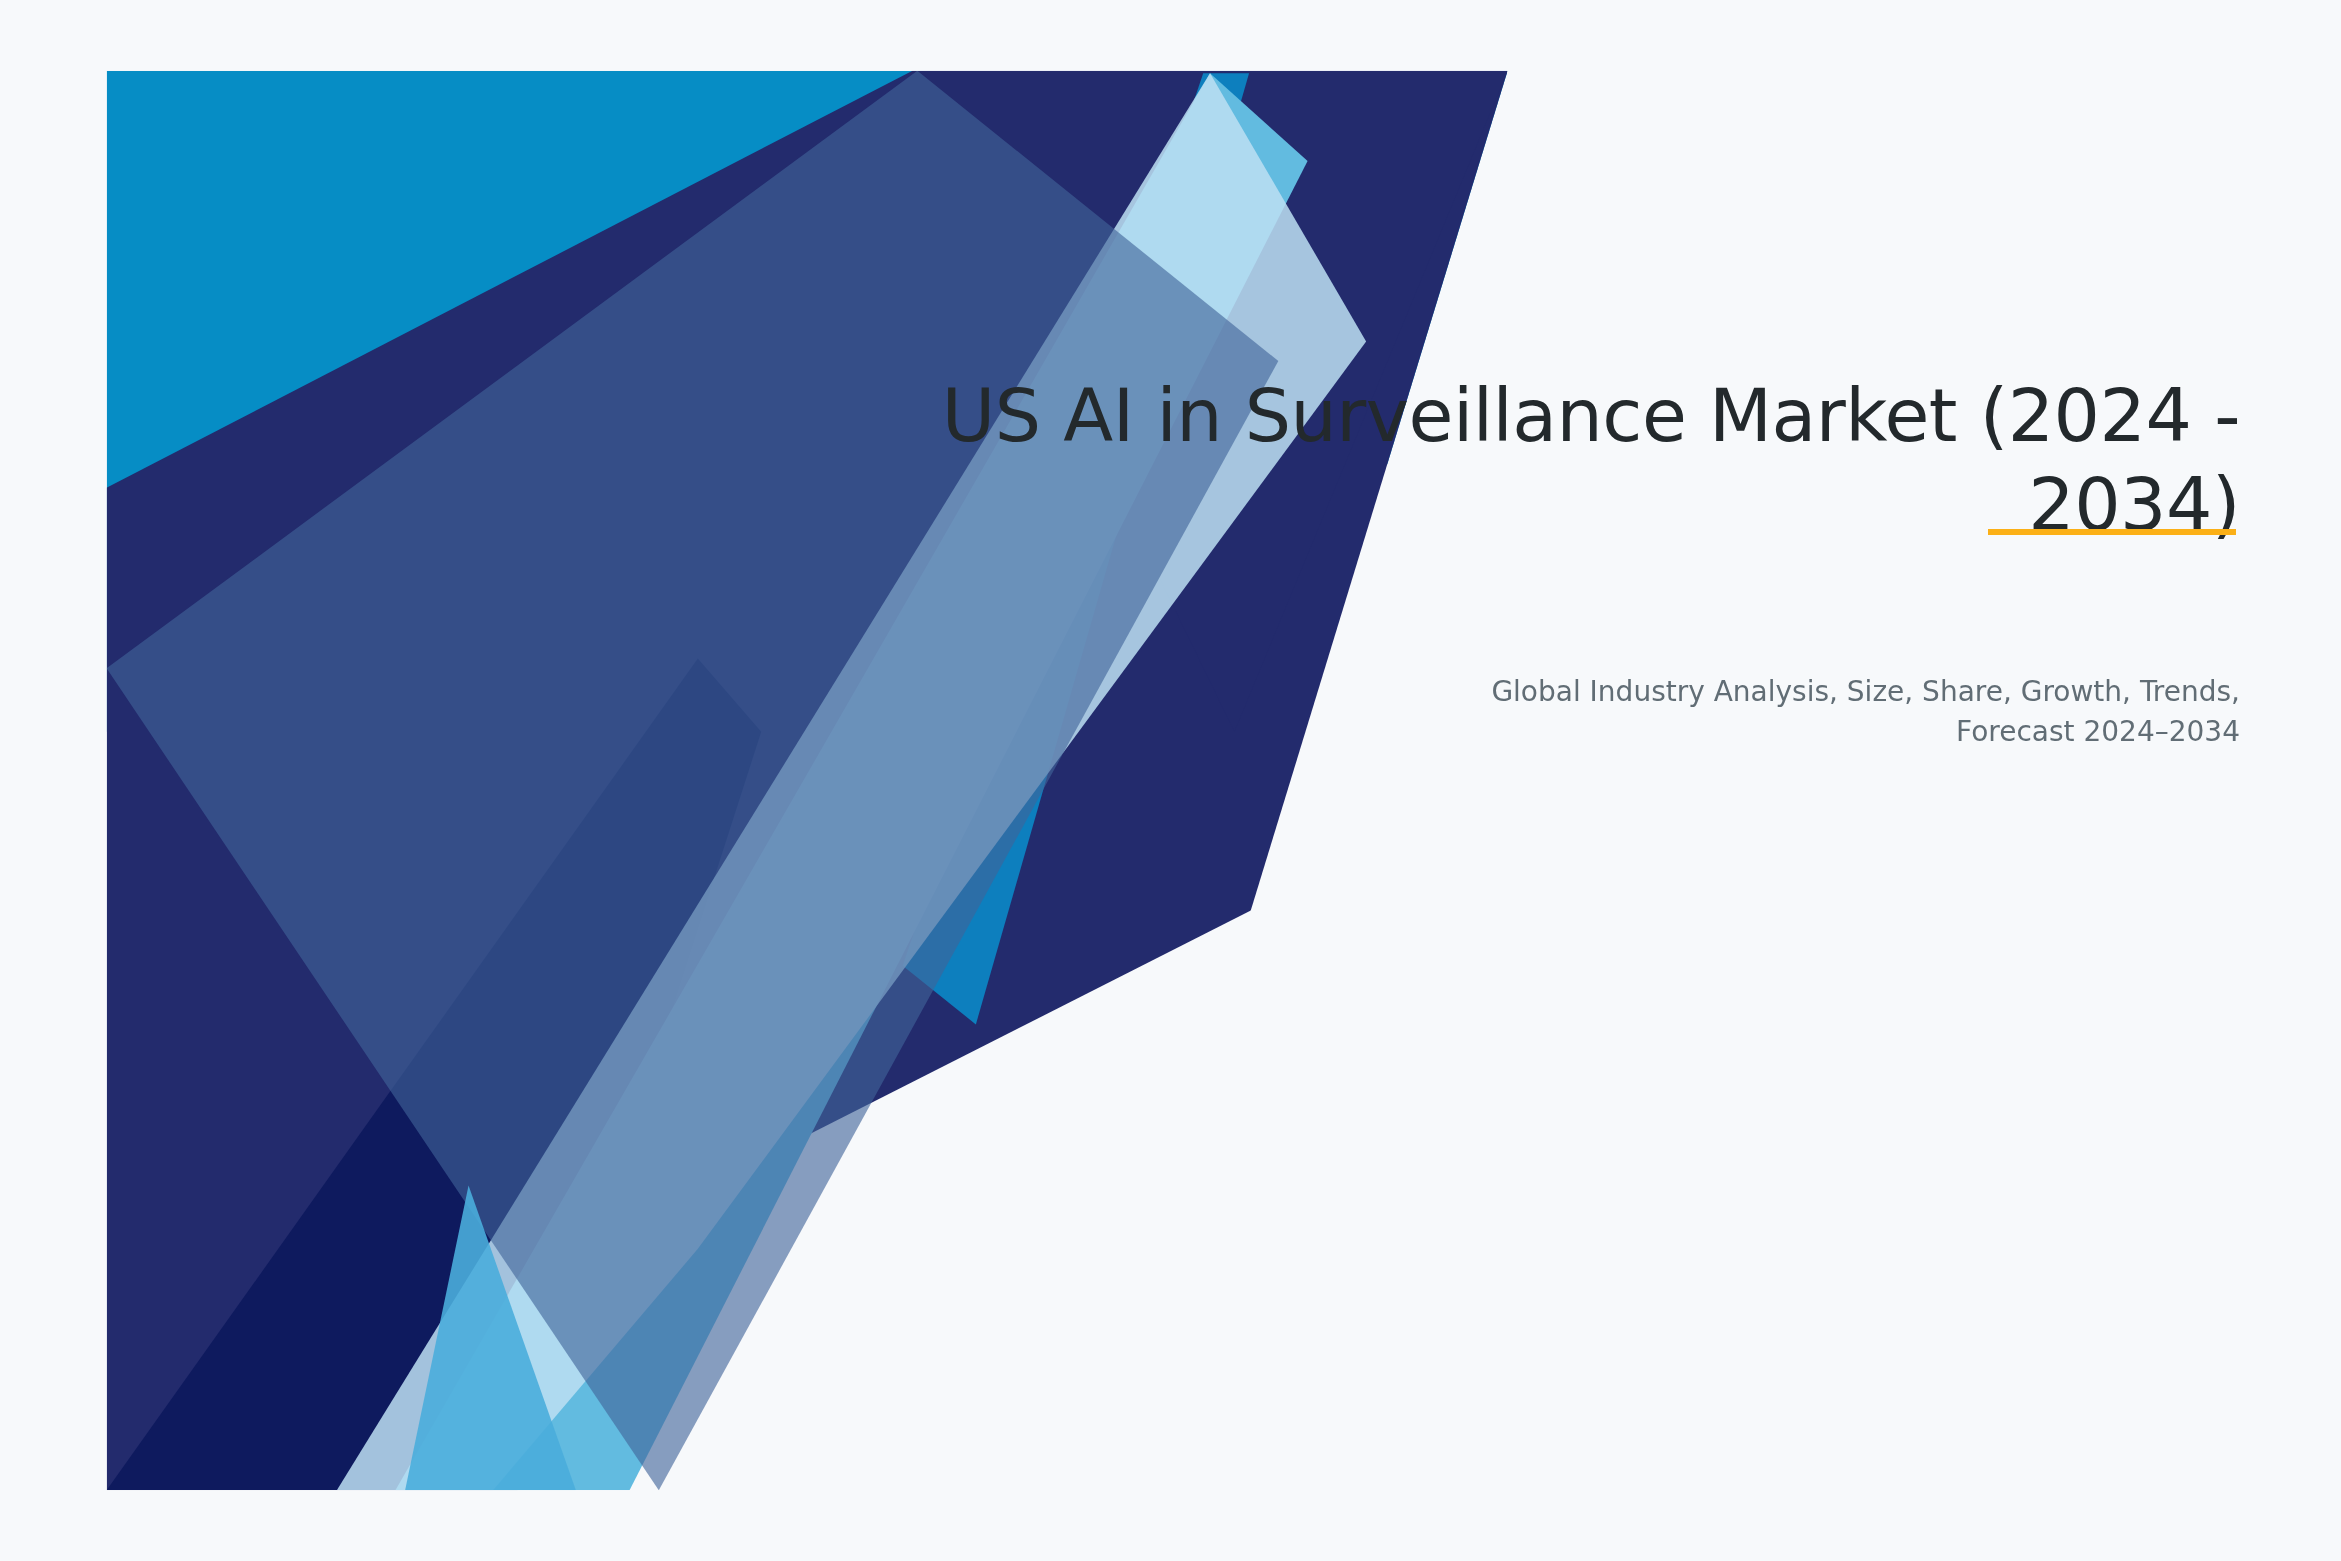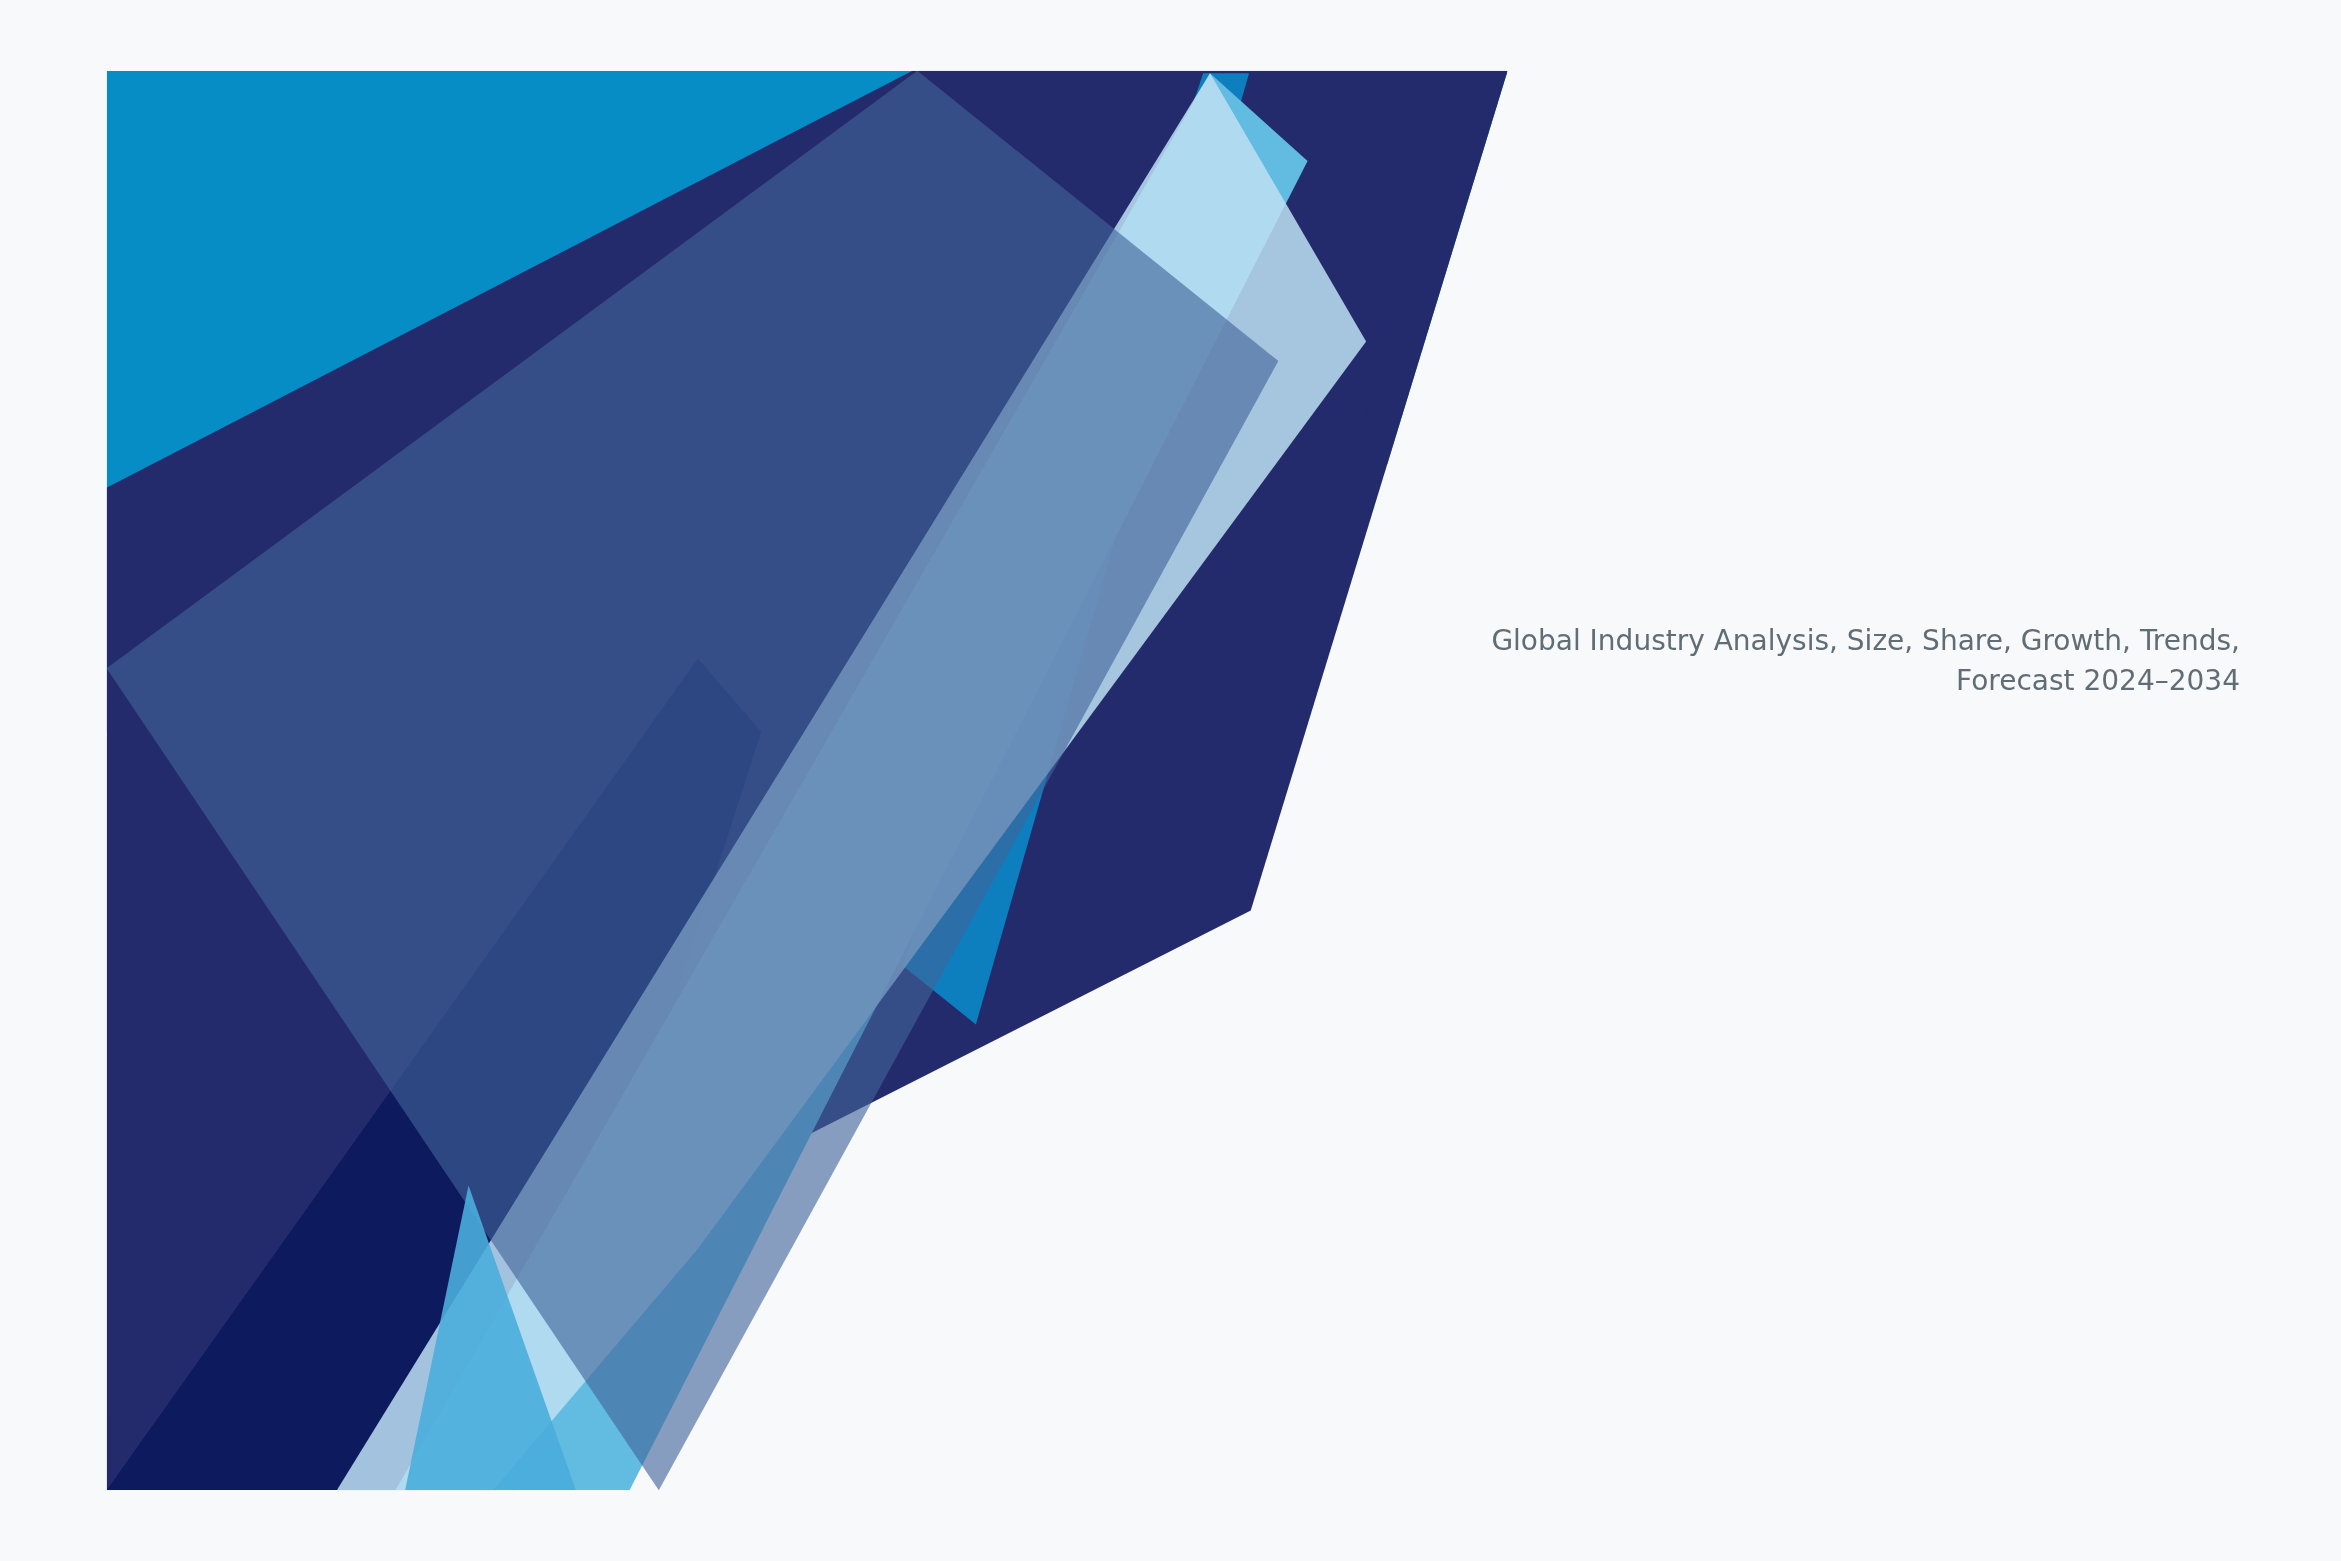--- a/index.html
+++ b/index.html
@@ -54,21 +54,21 @@
     right: 4.4px;
     top: 158px;
     width: 248px;
     height: 6.3px;
     background: #fbb017;
     z-index: 4;
   }
   #doc-subtitle {
     position: absolute;
     left: 1464px;
-    top: 621px;
+    top: 672px;
     width: 776px;
     margin: 0;
     text-align: right;
     font-size: 28px;
     line-height: 1.42;
     font-weight: 400;
     color: #616d75;
     white-space: pre-wrap;
   }
 </style>
@@ -101,17 +101,21 @@
 
         <polygon fill="#bcdef2" fill-opacity="0.86" points="2480,150 2800,700 1430,2560 1010,3055 690,3055"></polygon>
 
         <polygon fill="#41649a" fill-opacity="0.62" points="1880,145 2620,740 1350,3055 218,1370"></polygon>
 
         <polygon fill="#4aaddc" fill-opacity="0.9" points="960,2430 1180,3055 830,3055"></polygon>
       </g>
     </svg>
   </div>
 
+  <div id="title-block">
+    <h1 id="doc-title">US AI in Surveillance Market (2024 - 2034)</h1>
+    <div id="title-underline"></div>
+  </div>
 
   <p id="doc-subtitle">Global Industry Analysis, Size, Share, Growth, Trends, Forecast 2024–2034</p>
 
 </div>
 
 
 </body></html>

